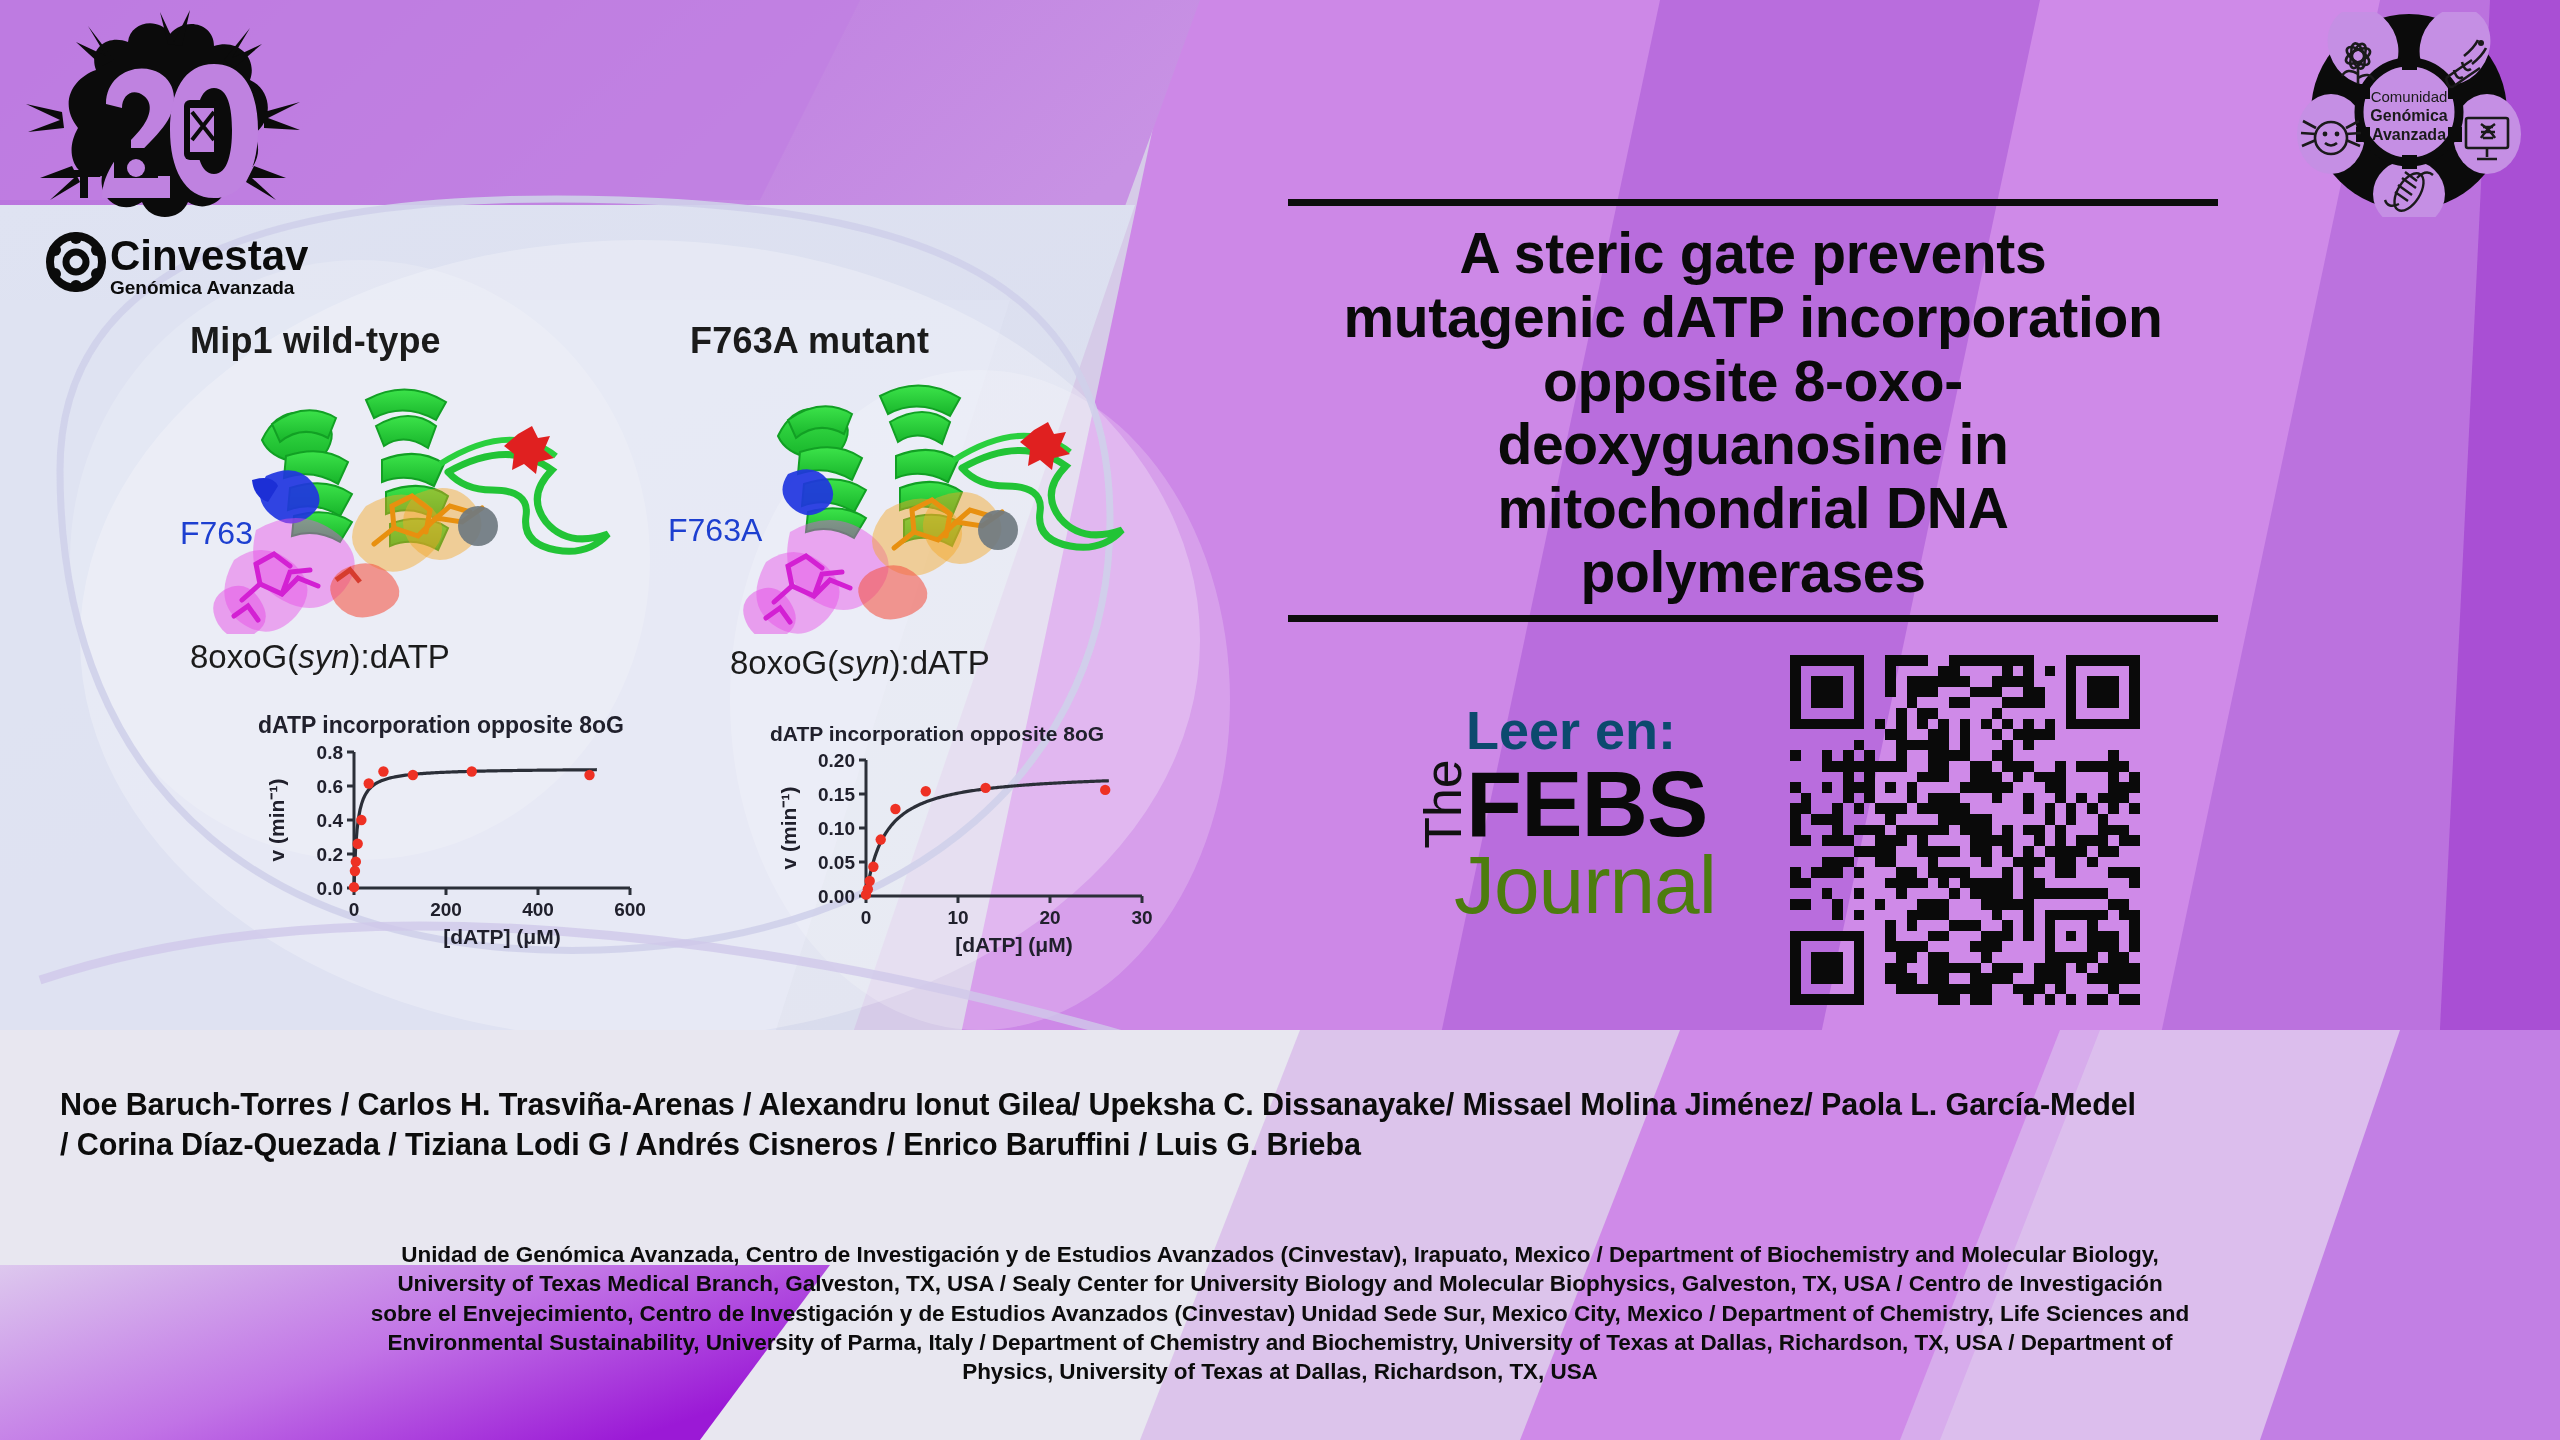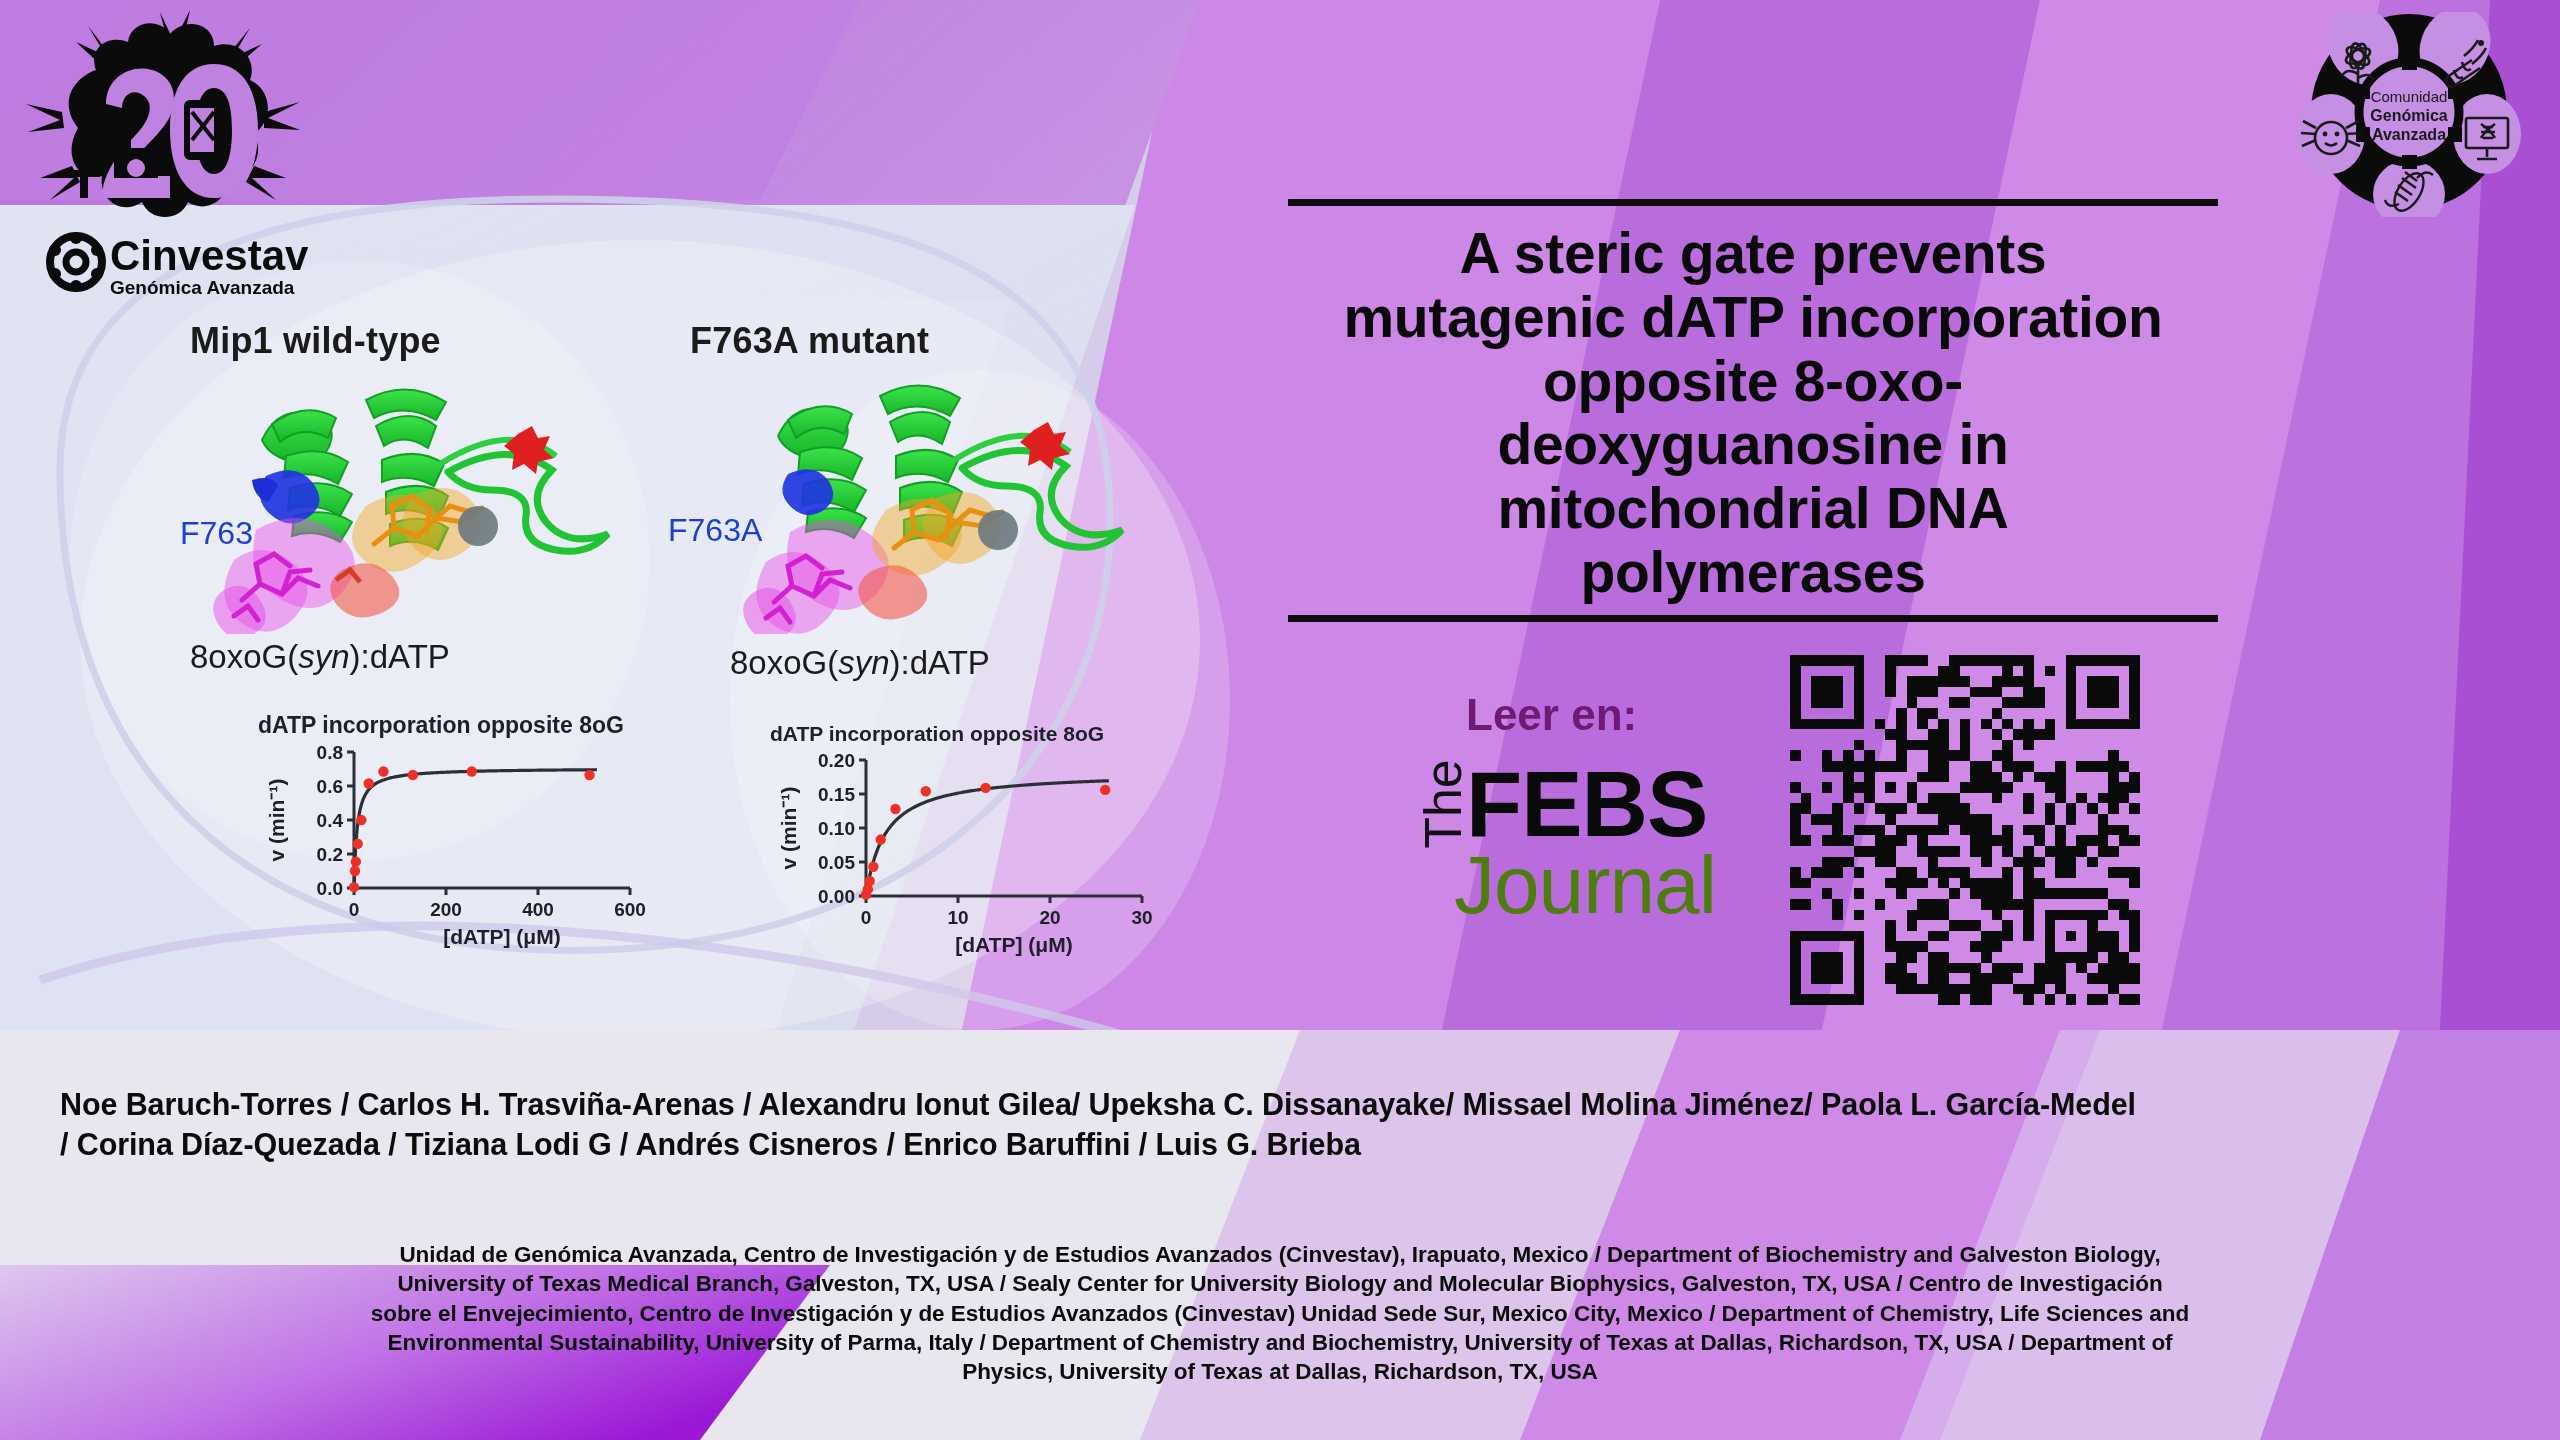--- a/index.html
+++ b/index.html
@@ -34,21 +34,21 @@
 
   
   #title-block{position:absolute;left:1288px;top:160px;width:930px;text-align:center;margin-top:39px;}
   #title-rule-top,#title-rule-bottom{height:7px;background:#0d0d0d;width:100%;}
   #poster-title{font-size:57px;line-height:1.12;font-weight:bold;color:#0a0a0a;
                 padding:16px 0 10px;letter-spacing:-.3px;
                 font-family:"Liberation Sans",sans-serif;}
 
   
   #febs-block{position:absolute;left:1418px;top:690px;width:340px;height:260px;}
-  #leer-label{position:absolute;left:48px;top:0;font-size:44px;font-weight:bold;color:#701a75;}
+  #leer-label{position:absolute;left:48px;top:9px;font-size:54px;font-weight:bold;color:#0c4a6e;}
   #the-word{position:absolute;left:-40px;top:84px;width:130px;font-size:52px;color:#111;
             transform:rotate(-90deg);text-align:center;font-family:"Liberation Sans",sans-serif;}
   #febs-word{position:absolute;left:48px;top:62px;font-size:92px;font-weight:bold;
              color:#0a0a0a;letter-spacing:-1px;}
   #journal-word{position:absolute;left:36px;top:148px;font-size:82px;color:#4d7c0f;
                 letter-spacing:-1px;}
 
   
   #qr-code{position:absolute;left:1790px;top:655px;width:350px;height:350px;}
 
@@ -1018,20 +1018,20 @@
       <rect x="31" y="32" width="1" height="1" fill="#0a0a0a"></rect>
       <rect x="32" y="32" width="1" height="1" fill="#0a0a0a"></rect>
     </svg>
 
   <div id="authors">
     <div>Noe Baruch-Torres / Carlos H. Trasviña-Arenas / Alexandru Ionut Gilea/ Upeksha C. Dissanayake/ Missael Molina Jiménez/ Paola L. García-Medel</div>
     <div>/ Corina Díaz-Quezada / Tiziana Lodi G / Andrés Cisneros / Enrico Baruffini / Luis G. Brieba</div>
   </div>
 
   <div id="affiliations">
-    <div>Unidad de Genómica Avanzada, Centro de Investigación y de Estudios Avanzados (Cinvestav), Irapuato, Mexico / Department of Biochemistry and Galveston Biology,</div>
+    <div>Unidad de Genómica Avanzada, Centro de Investigación y de Estudios Avanzados (Cinvestav), Irapuato, Mexico / Department of Biochemistry and Molecular Biology,</div>
     <div>University of Texas Medical Branch, Galveston, TX, USA / Sealy Center for University Biology and Molecular Biophysics, Galveston, TX, USA / Centro de Investigación</div>
     <div>sobre el Envejecimiento, Centro de Investigación y de Estudios Avanzados (Cinvestav) Unidad Sede Sur, Mexico City, Mexico / Department of Chemistry, Life Sciences and</div>
     <div>Environmental Sustainability, University of Parma, Italy / Department of Chemistry and Biochemistry, University of Texas at Dallas, Richardson, TX, USA / Department of</div>
     <div>Physics, University of Texas at Dallas, Richardson, TX, USA</div>
   </div>
 
 </div>
 
 </body></html>

